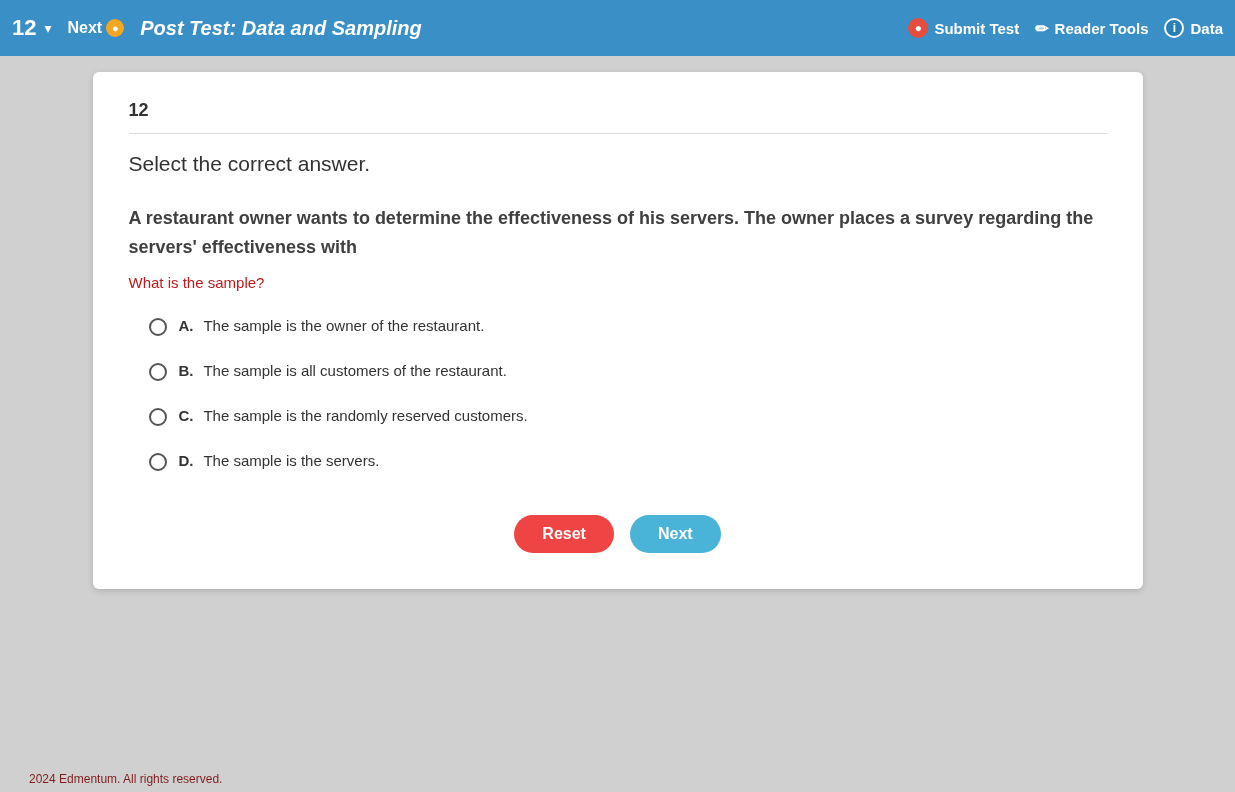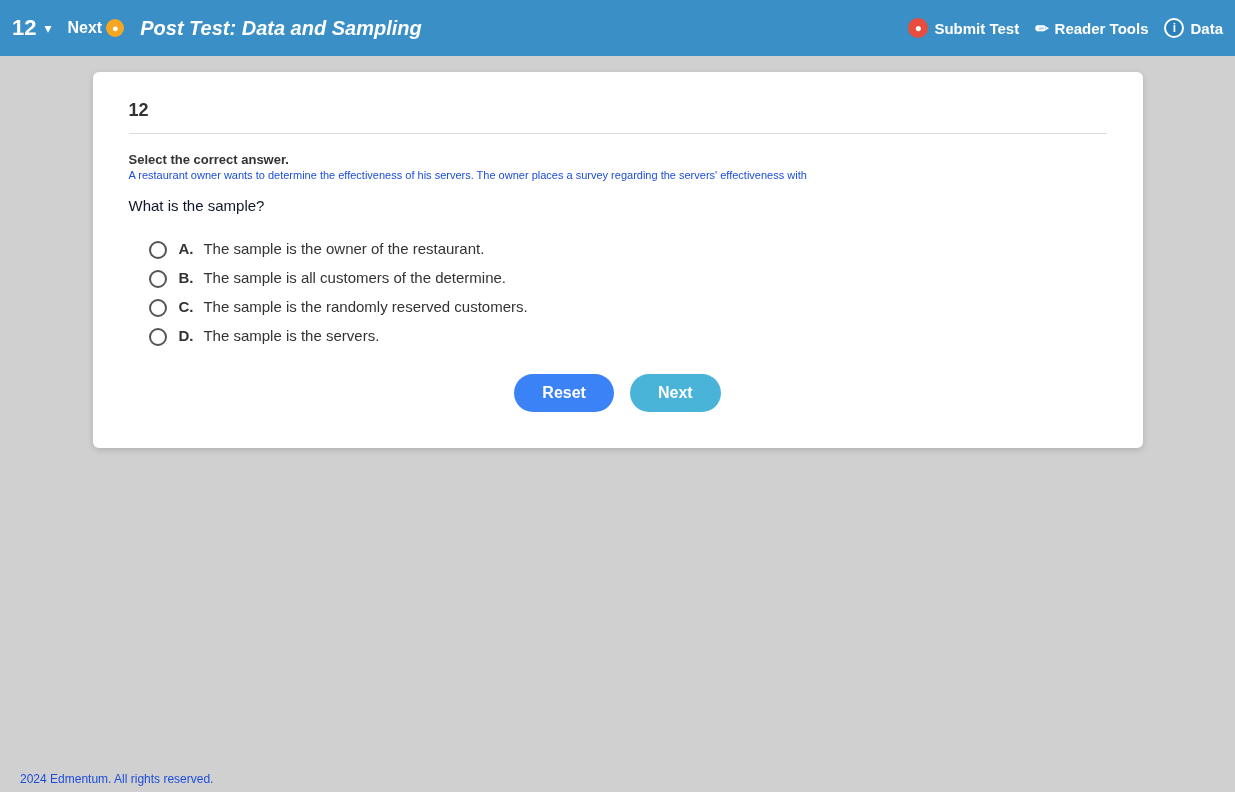--- a/index.html
+++ b/index.html
@@ -155,45 +155,45 @@
     .question-number-badge {
       font-size: 18px;
       font-weight: bold;
       color: #333;
       margin-bottom: 18px;
       border-bottom: 1px solid #ddd;
       padding-bottom: 12px;
     }
 
     .instruction-text {
-      font-size: 13px;
+      font-size: 21px;
       color: #333;
-      margin-bottom: 0;
-      font-weight: bold;
+      margin-bottom: 28px;
     }
 
     .question-text {
-      font-size: 11px;
-      color: #1d4ed8;
+      font-size: 18px;
+      color: #404040;
       margin-bottom: 12px;
       line-height: 1.6;
+      font-weight: bold;
     }
 
     .what-is-sample {
       font-size: 15px;
-      color: #0f172a;
+      color: #b91c1c;
       margin-bottom: 26px;
     }
 
     .options-list {
       list-style: none;
       display: flex;
       flex-direction: column;
-      gap: 10px;
-      margin-bottom: 28px;
+      gap: 26px;
+      margin-bottom: 44px;
       margin-left: 20px;
     }
 
     .option-item {
       display: flex;
       align-items: flex-start;
       gap: 12px;
       cursor: pointer;
     }
 
@@ -219,21 +219,21 @@
     }
 
     .buttons-row {
       display: flex;
       justify-content: center;
       gap: 16px;
       margin-top: 8px;
     }
 
     .reset-btn {
-      background: #3b82f6;
+      background: #ef4444;
       color: white;
       border: none;
       border-radius: 24px;
       padding: 10px 28px;
       font-size: 16px;
       font-weight: bold;
       cursor: pointer;
     }
 
     .next-btn-main {
@@ -244,23 +244,23 @@
       padding: 10px 28px;
       font-size: 16px;
       font-weight: bold;
       cursor: pointer;
     }
 
     
     .footer {
       position: absolute;
       bottom: 6px;
-      left: 20px;
+      left: 29px;
       font-size: 12px;
-      color: #1d4ed8;
+      color: #7f1d1d;
     }
   </style>
 </head>
 <body>
 
 <div class="header">
   <div class="header-left">
     <span class="question-num">12</span>
     <span class="chevron-down">▾</span>
     <button class="next-btn-header">
@@ -301,21 +301,21 @@
         <div class="radio-circle"></div>
         <span class="option-label">
           <span class="option-letter">A.</span>
           <span>The sample is the owner of the restaurant.</span>
         </span>
       </li>
       <li class="option-item">
         <div class="radio-circle"></div>
         <span class="option-label">
           <span class="option-letter">B.</span>
-          <span>The sample is all customers of the determine.</span>
+          <span>The sample is all customers of the restaurant.</span>
         </span>
       </li>
       <li class="option-item">
         <div class="radio-circle"></div>
         <span class="option-label">
           <span class="option-letter">C.</span>
           <span>The sample is the randomly reserved customers.</span>
         </span>
       </li>
       <li class="option-item">

